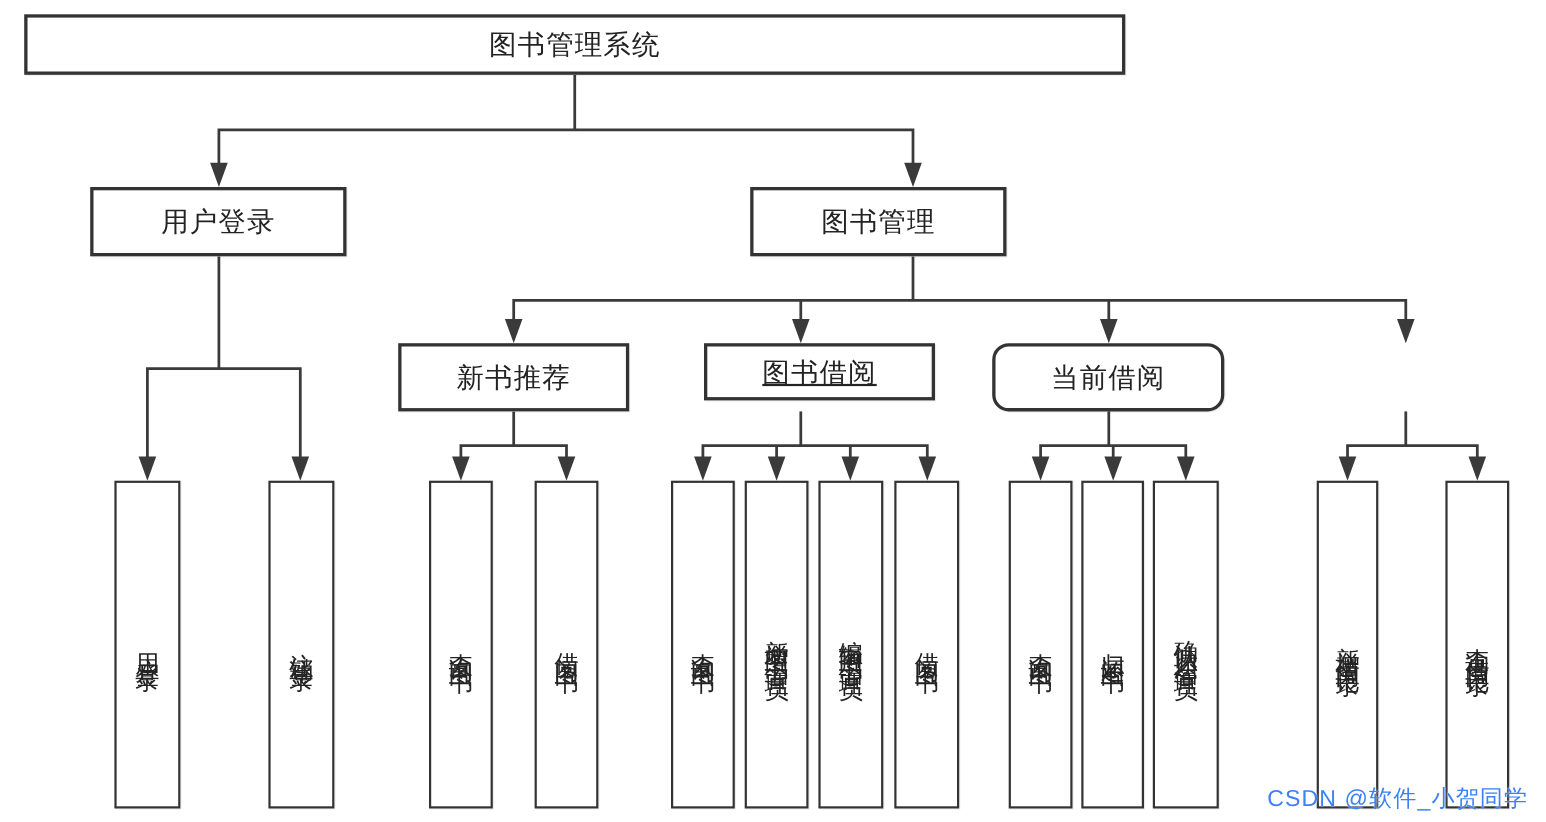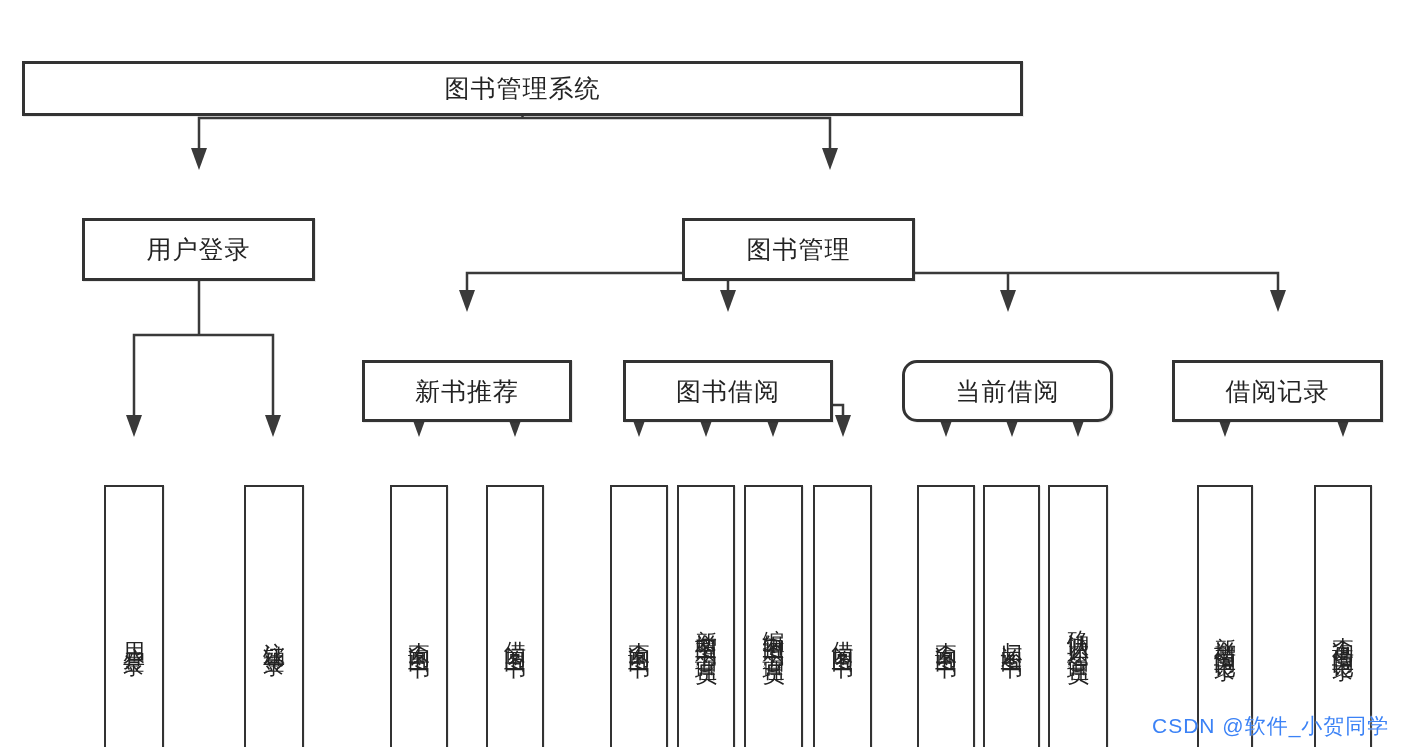--- a/index.html
+++ b/index.html
@@ -5,21 +5,20 @@
   html,body { margin:0; padding:0; background:#ffffff; }
   .canvas {
     position:relative; width:1405px; height:747px; background:#ffffff;
     font-family:"Liberation Sans", sans-serif; color:#232323; overflow:hidden;
   }
   .wires { position:absolute; left:0; top:0; width:1405px; height:747px; }
   .box {
     position:absolute; box-sizing:border-box; background:#ffffff;
     border:3px solid #333333; display:flex; align-items:center; justify-content:center;
     box-shadow:1px 1px 0 rgba(0,0,0,0.08);
-    margin-top:48px;
   }
   .hlabel { font-size:25px; letter-spacing:1px; white-space:nowrap; }
   .leaf { border-width:2.5px; }
   .vlabel {
     writing-mode:vertical-rl; text-orientation:mixed;
     font-size:22px; line-height:1; letter-spacing:5px; white-space:nowrap;
   }
   .watermark {
     position:absolute; left:1152px; top:712px; font-size:21px;
     color:#3b82f6; letter-spacing:1px; white-space:nowrap; z-index:5;
@@ -83,28 +82,25 @@
   <div class="box" style="left:82px; top:170px; width:233px; height:63px;">
     <span class="hlabel">用户登录</span>
   </div>
   <div class="box" style="left:682px; top:170px; width:233px; height:63px;">
     <span class="hlabel">图书管理</span>
   </div>
 
   <div class="box" style="left:362px; top:312px; width:210px; height:62px;">
     <span class="hlabel">新书推荐</span>
   </div>
-  <div class="box" style="left:623px; top:312px; width:210px; height:62px;">
+  <div class="box" style="left:640px; top:312px; width:210px; height:52px;text-decoration:underline;">
     <span class="hlabel">图书借阅</span>
   </div>
   <div class="box" style="left:902px; top:312px; width:211px; height:62px;border-radius:15px;">
     <span class="hlabel">当前借阅</span>
-  </div>
-  <div class="box" style="left:1172px; top:312px; width:211px; height:62px;">
-    <span class="hlabel">借阅记录</span>
   </div>
 
   <div class="box leaf" style="left:104px; top:437px; width:60px; height:298px;">
     <span class="vlabel">用户登录</span>
   </div>
   <div class="box leaf" style="left:244px; top:437px; width:60px; height:298px;">
     <span class="vlabel">注销登录</span>
   </div>
 
   <div class="box leaf" style="left:390px; top:437px; width:58px; height:298px;">

